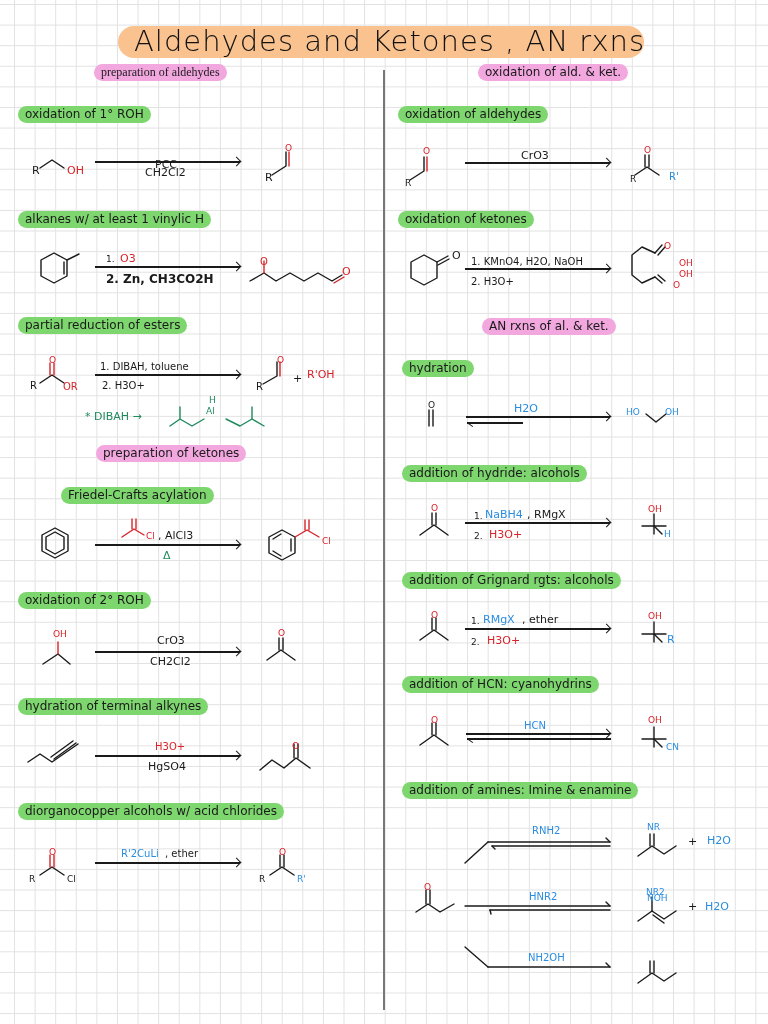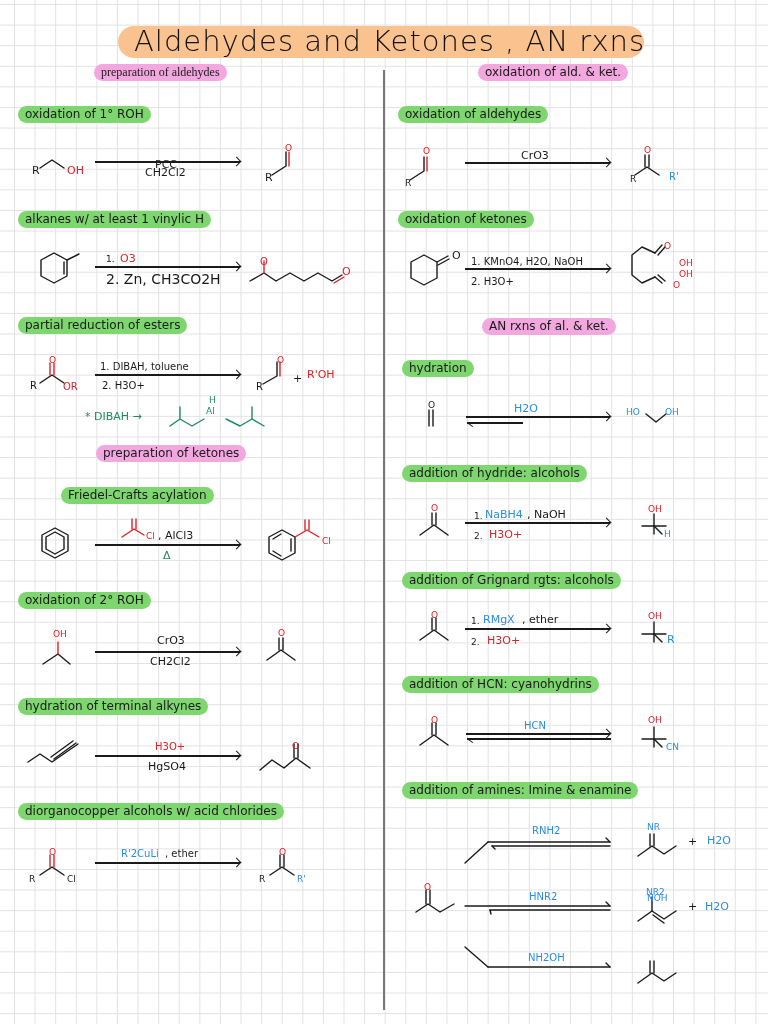--- a/index.html
+++ b/index.html
@@ -89,21 +89,21 @@
 
 <div class="pill green" style="left:18px;top:211px;">alkanes w/ at least 1 vinylic H</div>
 <svg class="struct" style="left:38px;top:250px;" width="50" height="42">
   <polygon points="3,10 16,3 29,10 29,26 16,33 3,26"></polygon>
   <line x1="26" y1="12" x2="26" y2="24"></line>
   <line x1="29" y1="10" x2="41" y2="4"></line>
 </svg>
 <div class="arrow" style="left:95px;top:266px;width:145px;"></div>
 <span class="lbl blk" style="left:106px;top:253px;font-size:9px;">1.</span>
 <span class="lbl red" style="left:120px;top:253px;">O3</span>
-<span class="lbl blk" style="left:106px;top:273px;font-size:14px;">2. Zn, CH3CO2H</span>
+<span class="lbl blk" style="left:106px;top:273px;font-size:12px;font-weight:bold;">2. Zn, CH3CO2H</span>
 <svg class="struct" style="left:248px;top:255px;" width="110" height="40">
   <polyline points="2,26 16,18 28,26 42,18 56,26 70,18 84,26 94,20"></polyline>
   <line class="r" x1="16" y1="18" x2="16" y2="6"></line>
   <line class="r" x1="86" y1="28" x2="96" y2="22"></line>
 </svg>
 <span class="lbl red" style="left:260px;top:256px;font-size:10px;">O</span>
 <span class="lbl red" style="left:342px;top:266px;">O</span>
 
 <div class="pill green" style="left:18px;top:317px;">partial reduction of esters</div>
 <svg class="struct" style="left:30px;top:355px;" width="50" height="40">
@@ -276,21 +276,21 @@
 <div class="pill green" style="left:402px;top:465px;">addition of hydride: alcohols</div>
 <svg class="struct" style="left:418px;top:505px;" width="40" height="35">
   <polyline points="2,30 16,20 30,30"></polyline>
   <line x1="14" y1="20" x2="14" y2="8"></line>
   <line x1="18" y1="20" x2="18" y2="8"></line>
 </svg>
 <span class="lbl red" style="left:431px;top:502px;font-size:9px;">O</span>
 <div class="arrow" style="left:465px;top:522px;width:145px;"></div>
 <span class="lbl blk" style="left:474px;top:510px;font-size:9px;">1.</span>
 <span class="lbl blue" style="left:485px;top:509px;">NaBH4</span>
-<span class="lbl blk" style="left:527px;top:509px;">, NaOH</span>
+<span class="lbl blk" style="left:527px;top:509px;">, RMgX</span>
 <span class="lbl blk" style="left:474px;top:530px;font-size:9px;">2.</span>
 <span class="lbl red" style="left:489px;top:529px;">H3O+</span>
 <svg class="struct" style="left:640px;top:512px;" width="40" height="30">
   <line x1="14" y1="2" x2="14" y2="22"></line>
   <line x1="2" y1="14" x2="26" y2="14"></line>
   <line x1="14" y1="14" x2="22" y2="22"></line>
 </svg>
 <span class="lbl red" style="left:648px;top:503px;font-size:9px;">OH</span>
 <span class="lbl blue" style="left:664px;top:528px;font-size:9px;">H</span>
 

